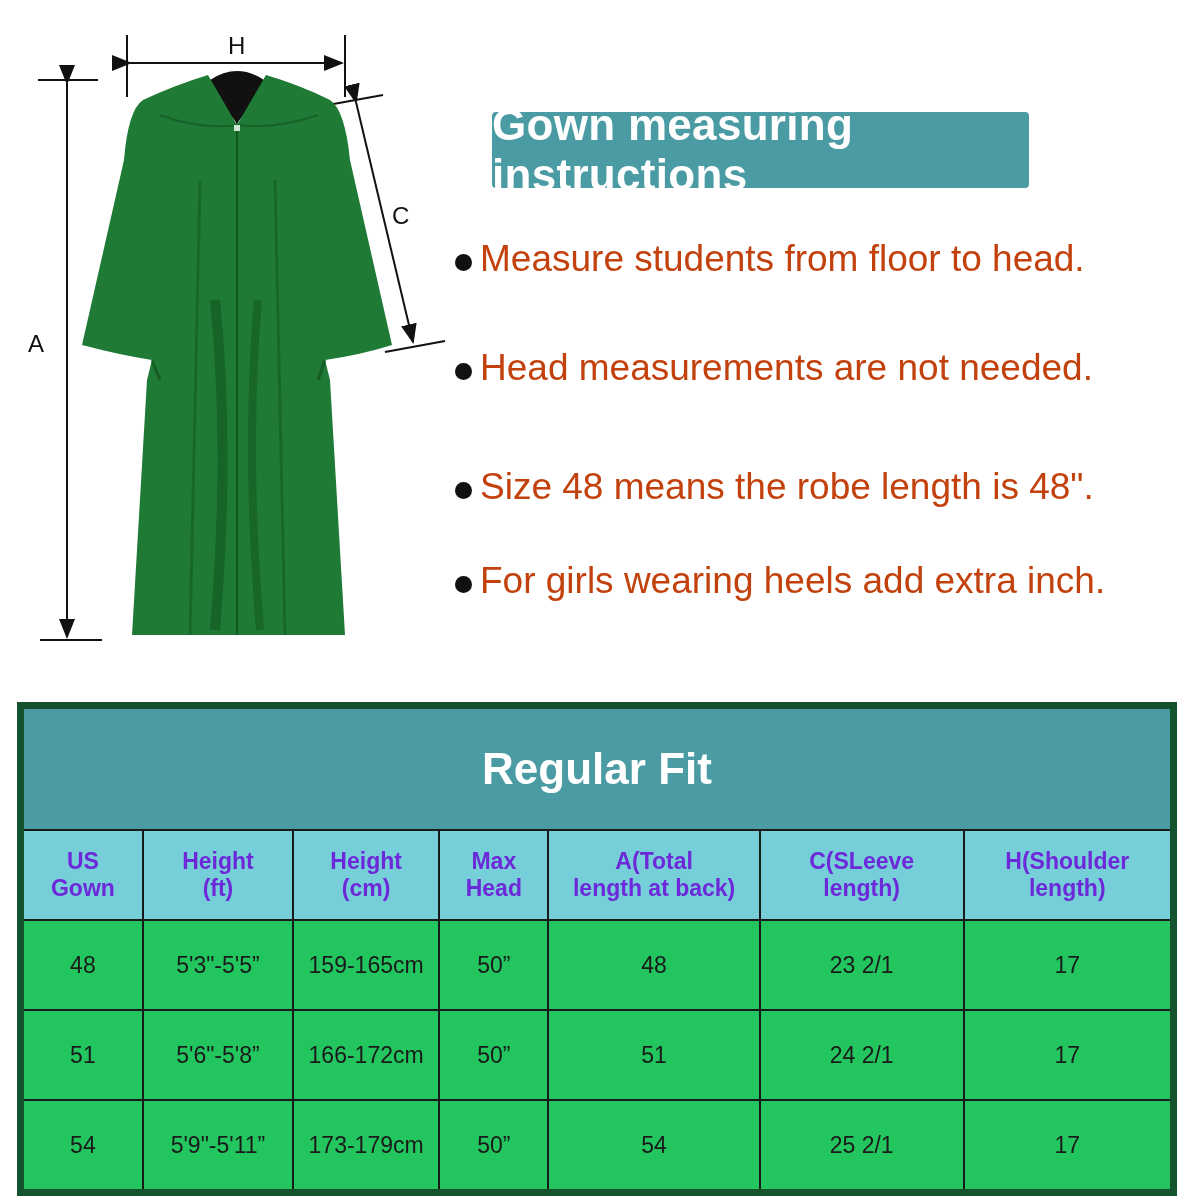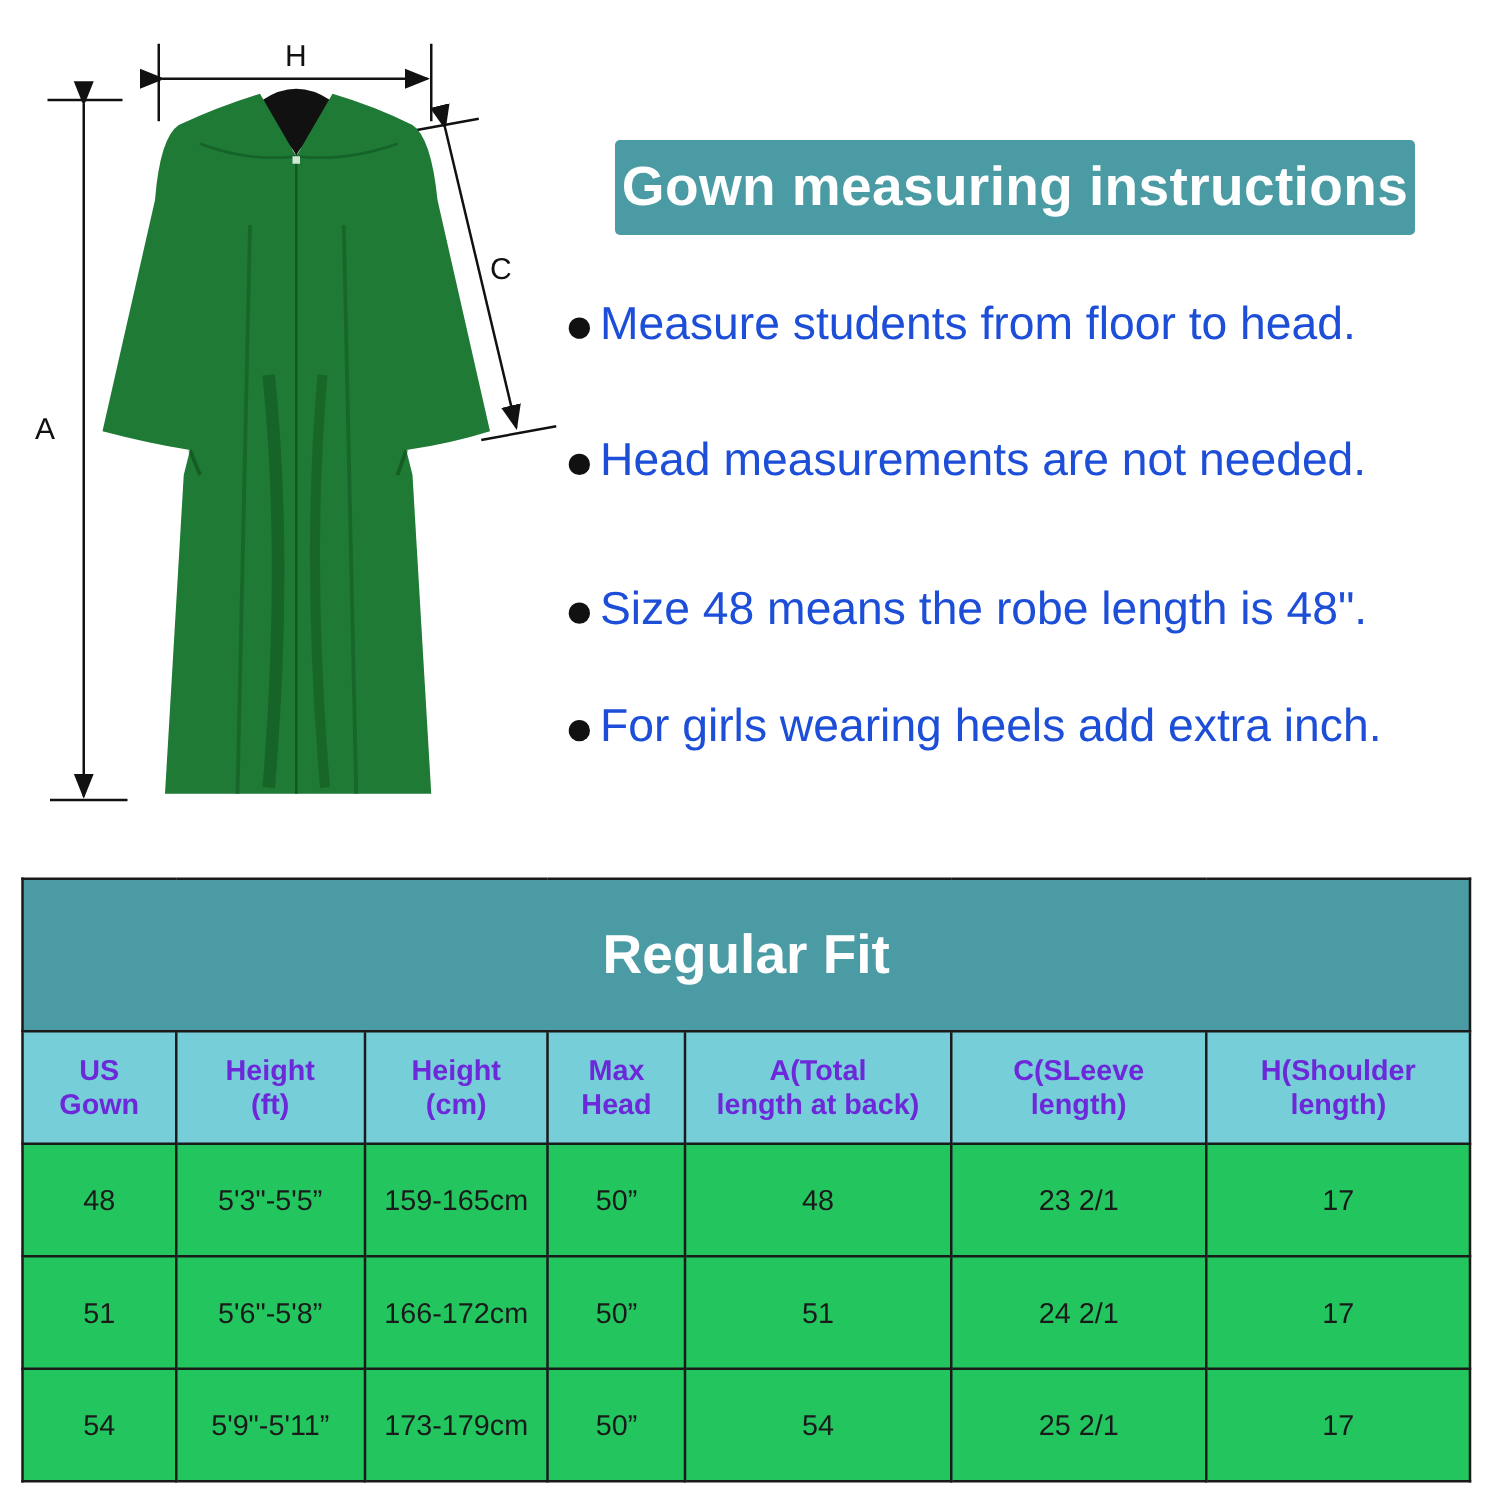--- a/index.html
+++ b/index.html
@@ -3,30 +3,30 @@
 <meta charset="utf-8">
 <style>
   html, body { margin: 0; padding: 0; background: #ffffff; }
   body { width: 1200px; height: 1200px; position: relative; overflow: hidden; font-family: "Liberation Sans", sans-serif; color: #111; }
 
   
   .diagram { position: absolute; left: 0; top: 0; width: 460px; height: 660px; }
   .dim-label { position: absolute; font-family: "Liberation Sans", sans-serif; font-size: 24px; color: #111; }
 
   
-  .banner { position: absolute; left: 492px; top: 112px; width: 640px; height: 76px; background: #4a9ba3; border-radius: 4px; display: flex; align-items: center; justify-content: center; }
+  .banner { position: absolute; left: 492px; top: 112px; width: 537px; height: 76px; background: #4a9ba3; border-radius: 4px; display: flex; align-items: center; justify-content: center; }
   .banner-text { color: #ffffff; font-weight: bold; font-size: 44px; letter-spacing: 0.3px; }
 
   
   .instructions { position: absolute; left: 455px; top: 230px; width: 745px; }
-  .instr-item { position: absolute; left: 0; font-size: 37px; white-space: nowrap; color: #1d4ed8; display: flex; align-items: center; }
+  .instr-item { position: absolute; left: 0; font-size: 37px; white-space: nowrap; color: #c2410c; display: flex; align-items: center; }
   .bullet { display: inline-block; width: 17px; height: 17px; border-radius: 50%; background: #111; margin-right: 8px; margin-top: 6px; }
 
   
-  .size-table { position: absolute; left: 17px; top: 702px; width: 1160px; border-collapse: collapse; border: 2px solid #14532d; }
+  .size-table { position: absolute; left: 17px; top: 702px; width: 1160px; border-collapse: collapse; border: 7px solid #14532d; }
   .size-table td, .size-table th { border: 2px solid #1a1a1a; text-align: center; vertical-align: middle; padding: 0; }
   .title-row th { background: #4a9ba3; height: 120px; color: #fff; font-size: 44px; font-weight: bold; }
   .head-row th { background: #76cfd8; height: 88px; font-size: 23px; font-weight: bold; line-height: 27px; color: #6d28d9; }
   .body-row td { background: #22c55e; height: 88px; font-size: 23px; color: #1a1a1a; }
 </style>
 </head>
 <body>
 
 <div class="diagram">
   <svg width="460" height="660" viewBox="0 0 460 660">

